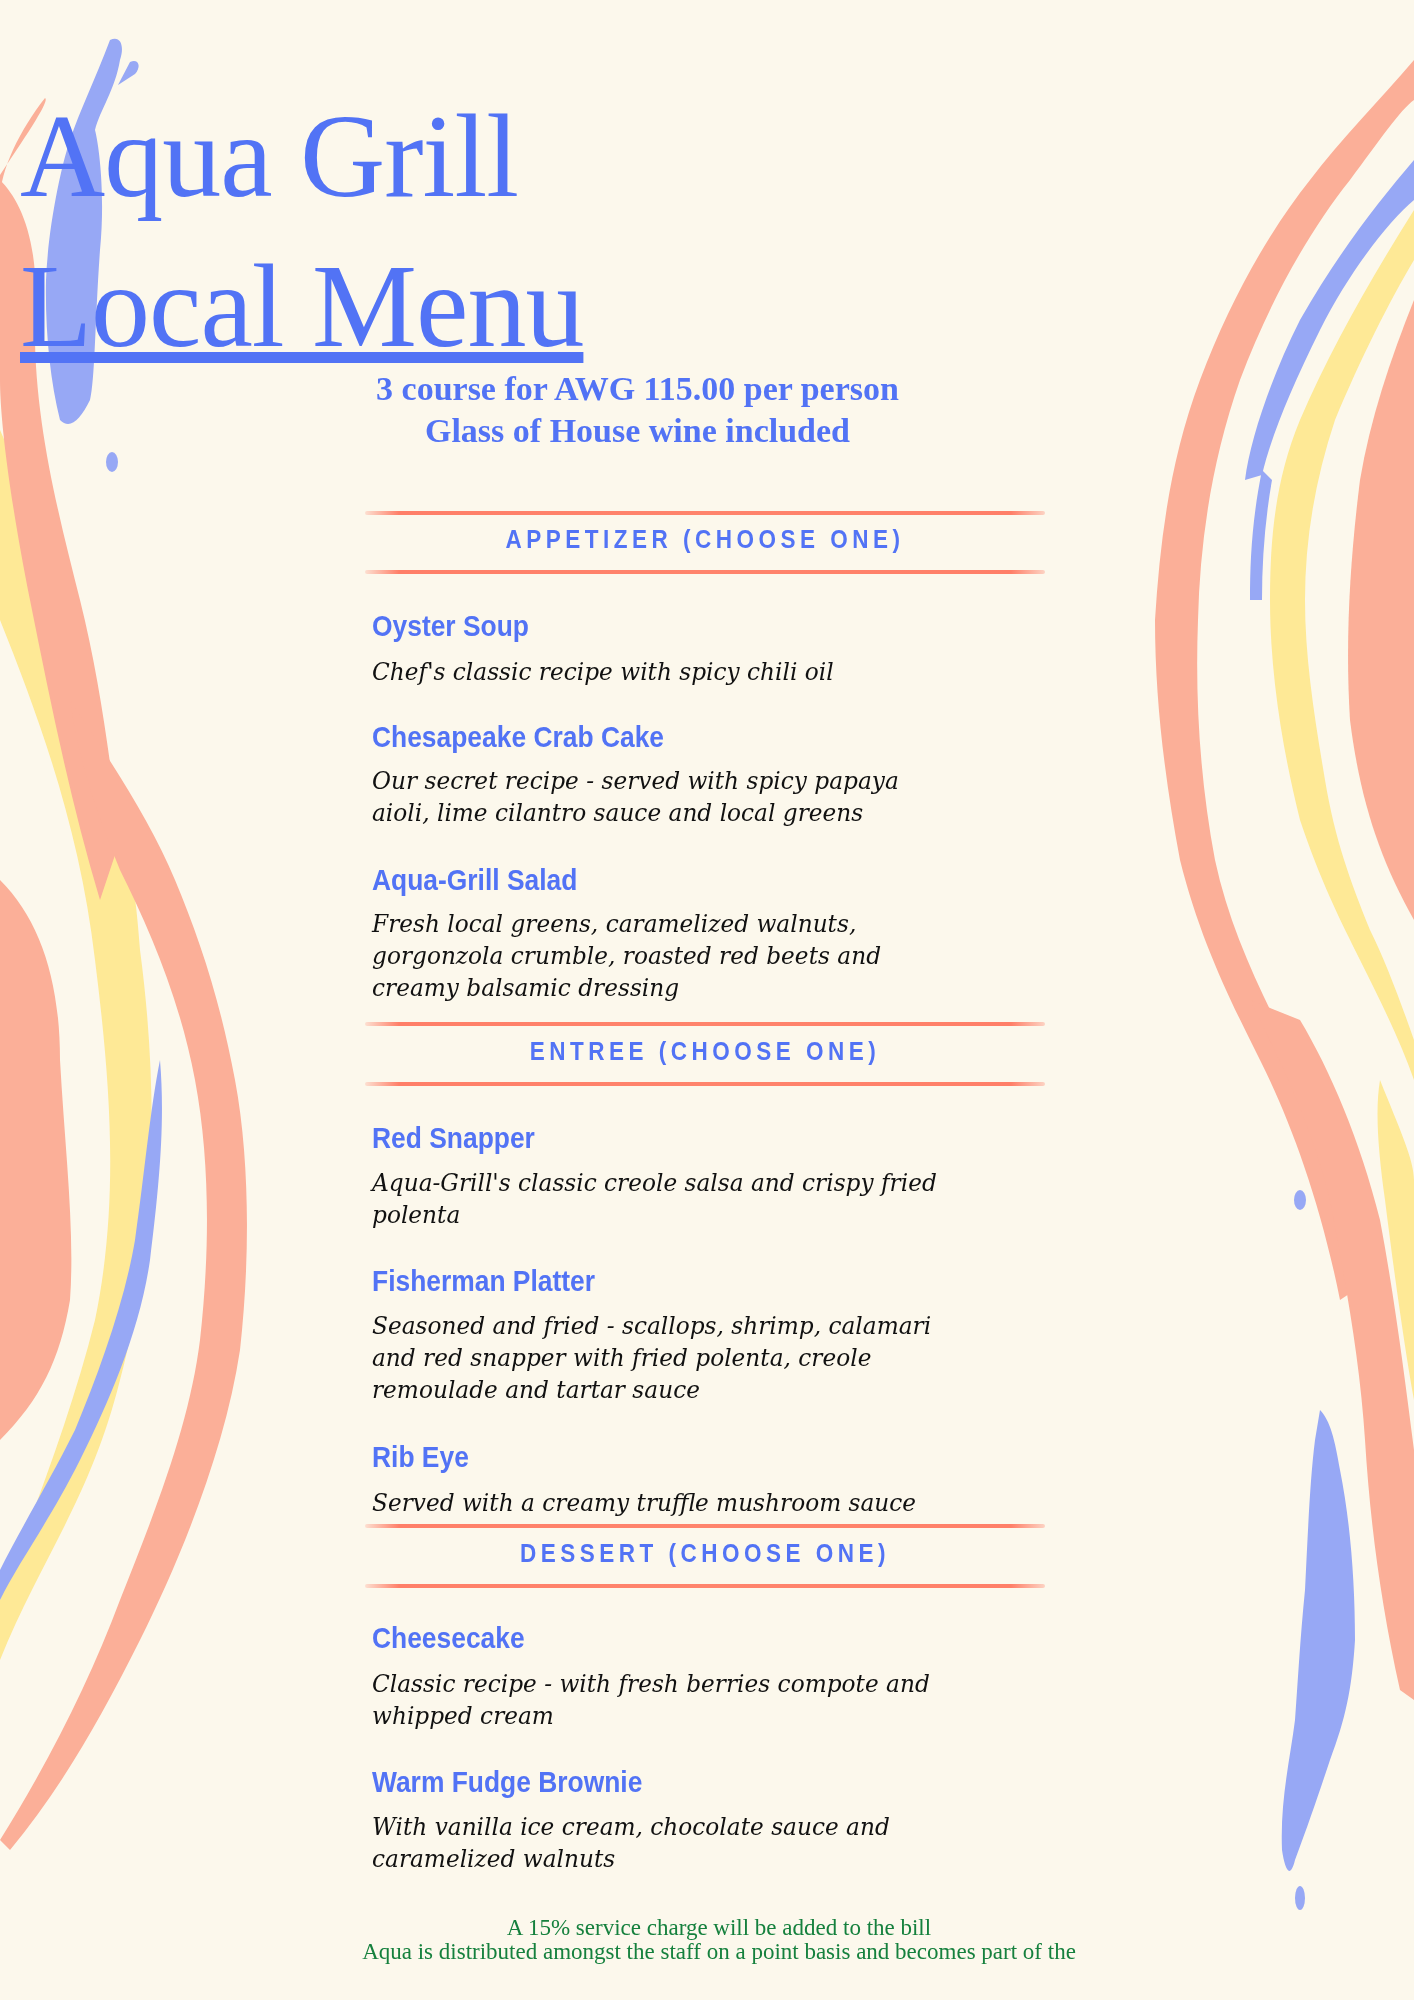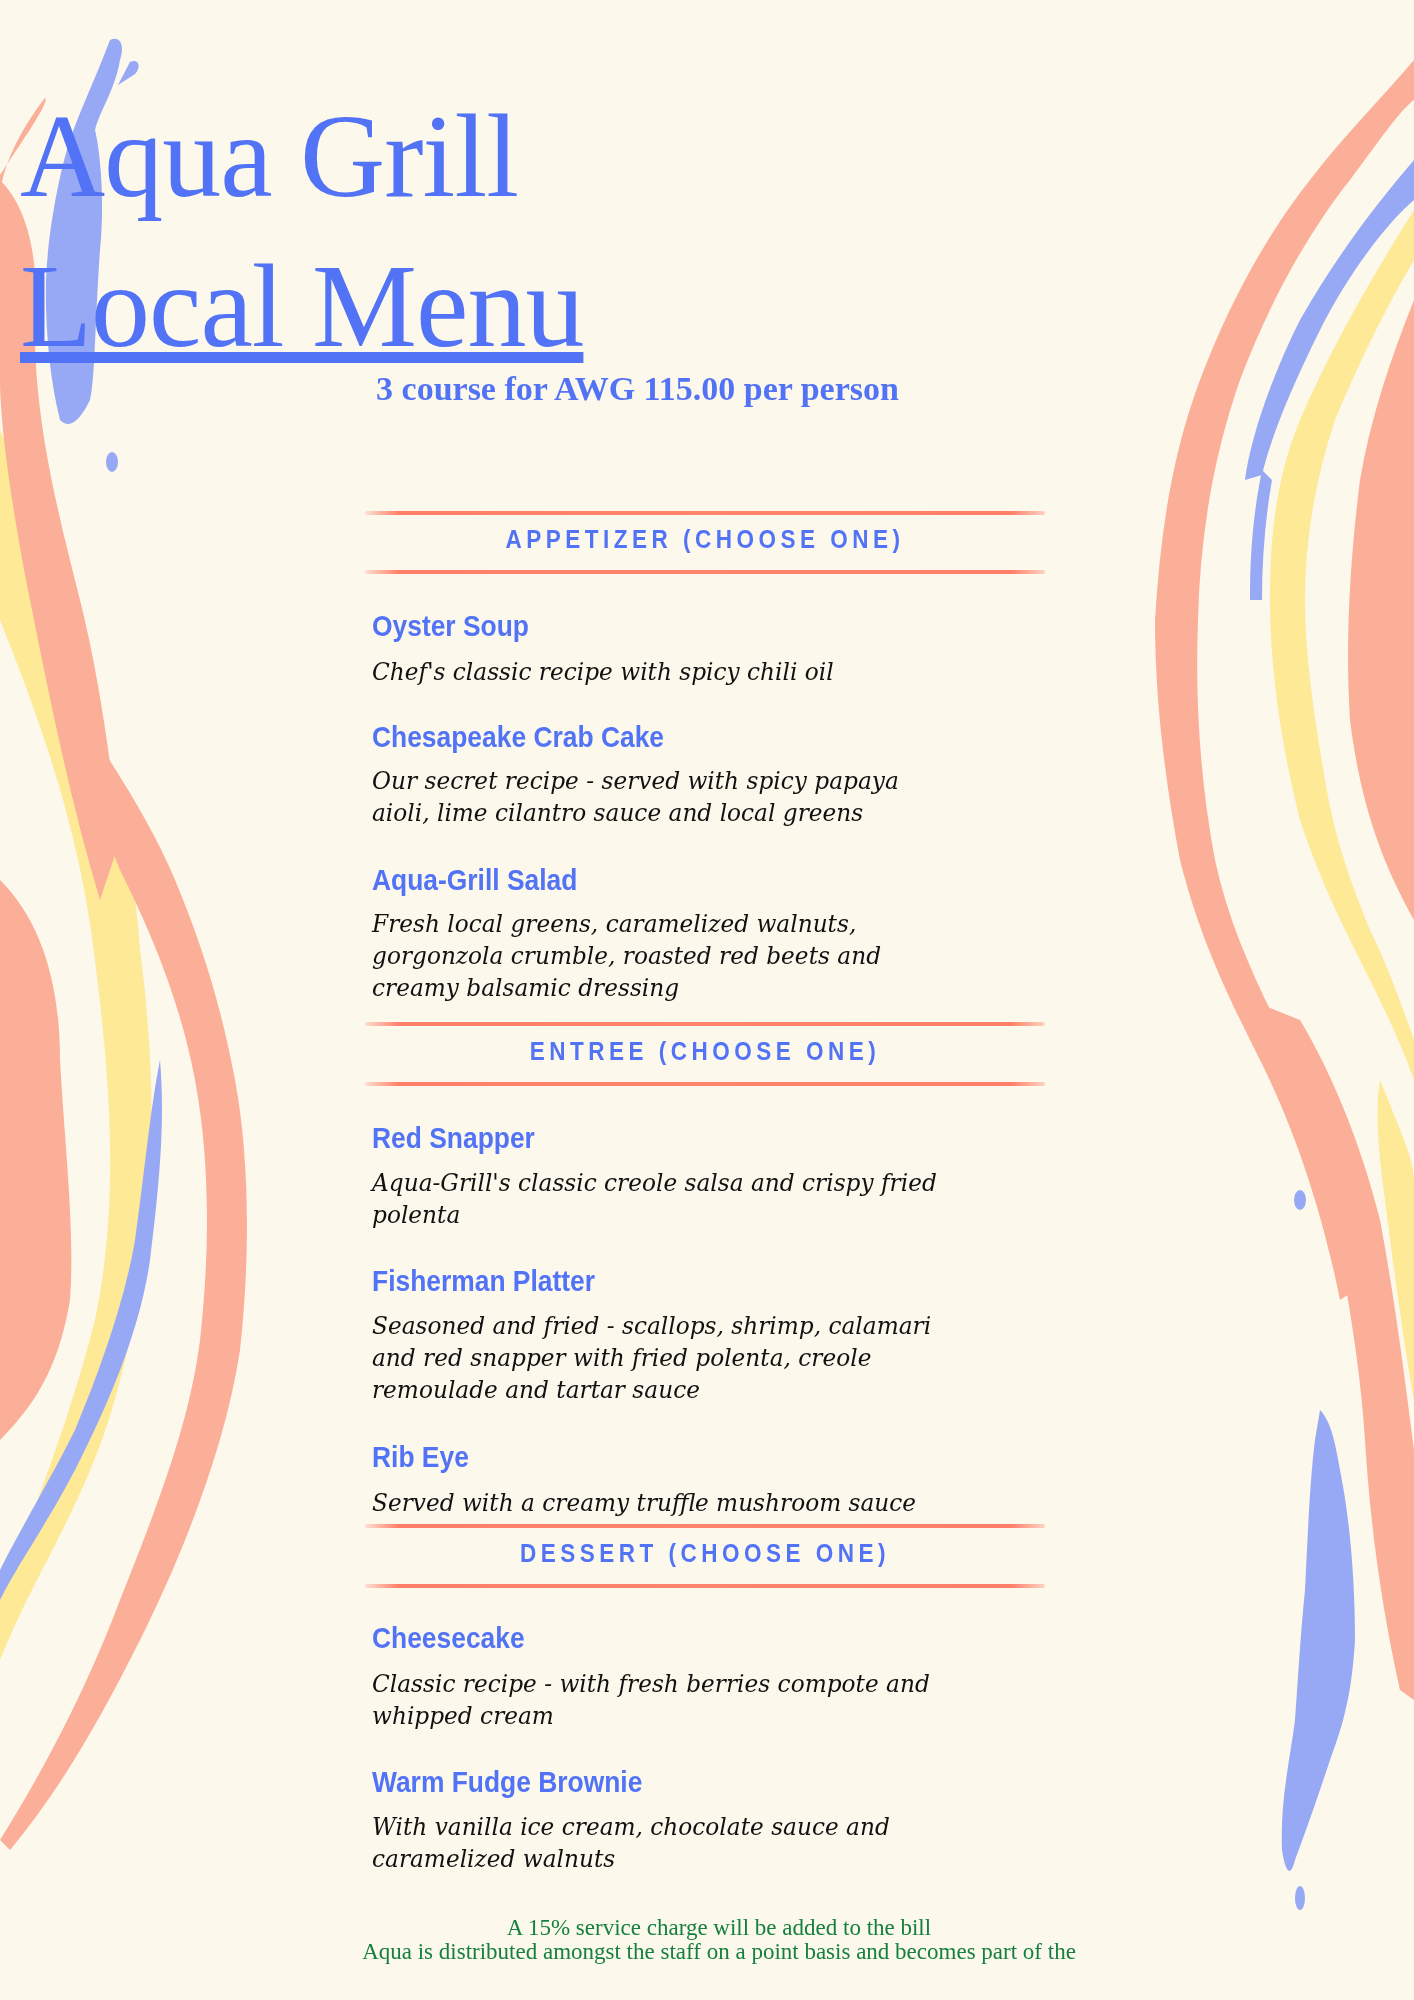--- a/index.html
+++ b/index.html
@@ -100,20 +100,21 @@
     <ellipse cx="1300" cy="1898" rx="5" ry="12" fill="#97a8f5"></ellipse>
     <ellipse cx="1300" cy="1200" rx="6" ry="10" fill="#97a8f5"></ellipse>
   </g>
 </svg>
 
 <div class="page">
 
   <h1 class="title l1">Aqua Grill</h1>
   <h1 class="title l2">Local Menu</h1>
   <p class="subtitle s1">3 course for AWG 115.00 per person</p>
+  <p class="subtitle s2">Glass of House wine included</p>
 
   <div class="divider" style="top:511px"></div>
   <h2 class="section-header" style="top:524px">APPETIZER (CHOOSE ONE)</h2>
   <div class="divider" style="top:570px"></div>
 
   <h3 class="item-name" style="top:608px">Oyster Soup</h3>
   <p class="item-desc" style="top:656px">Chef's classic recipe with spicy chili oil</p>
 
   <h3 class="item-name" style="top:719px">Chesapeake Crab Cake</h3>
   <p class="item-desc" style="top:765px">Our secret recipe - served with spicy papaya</p>

